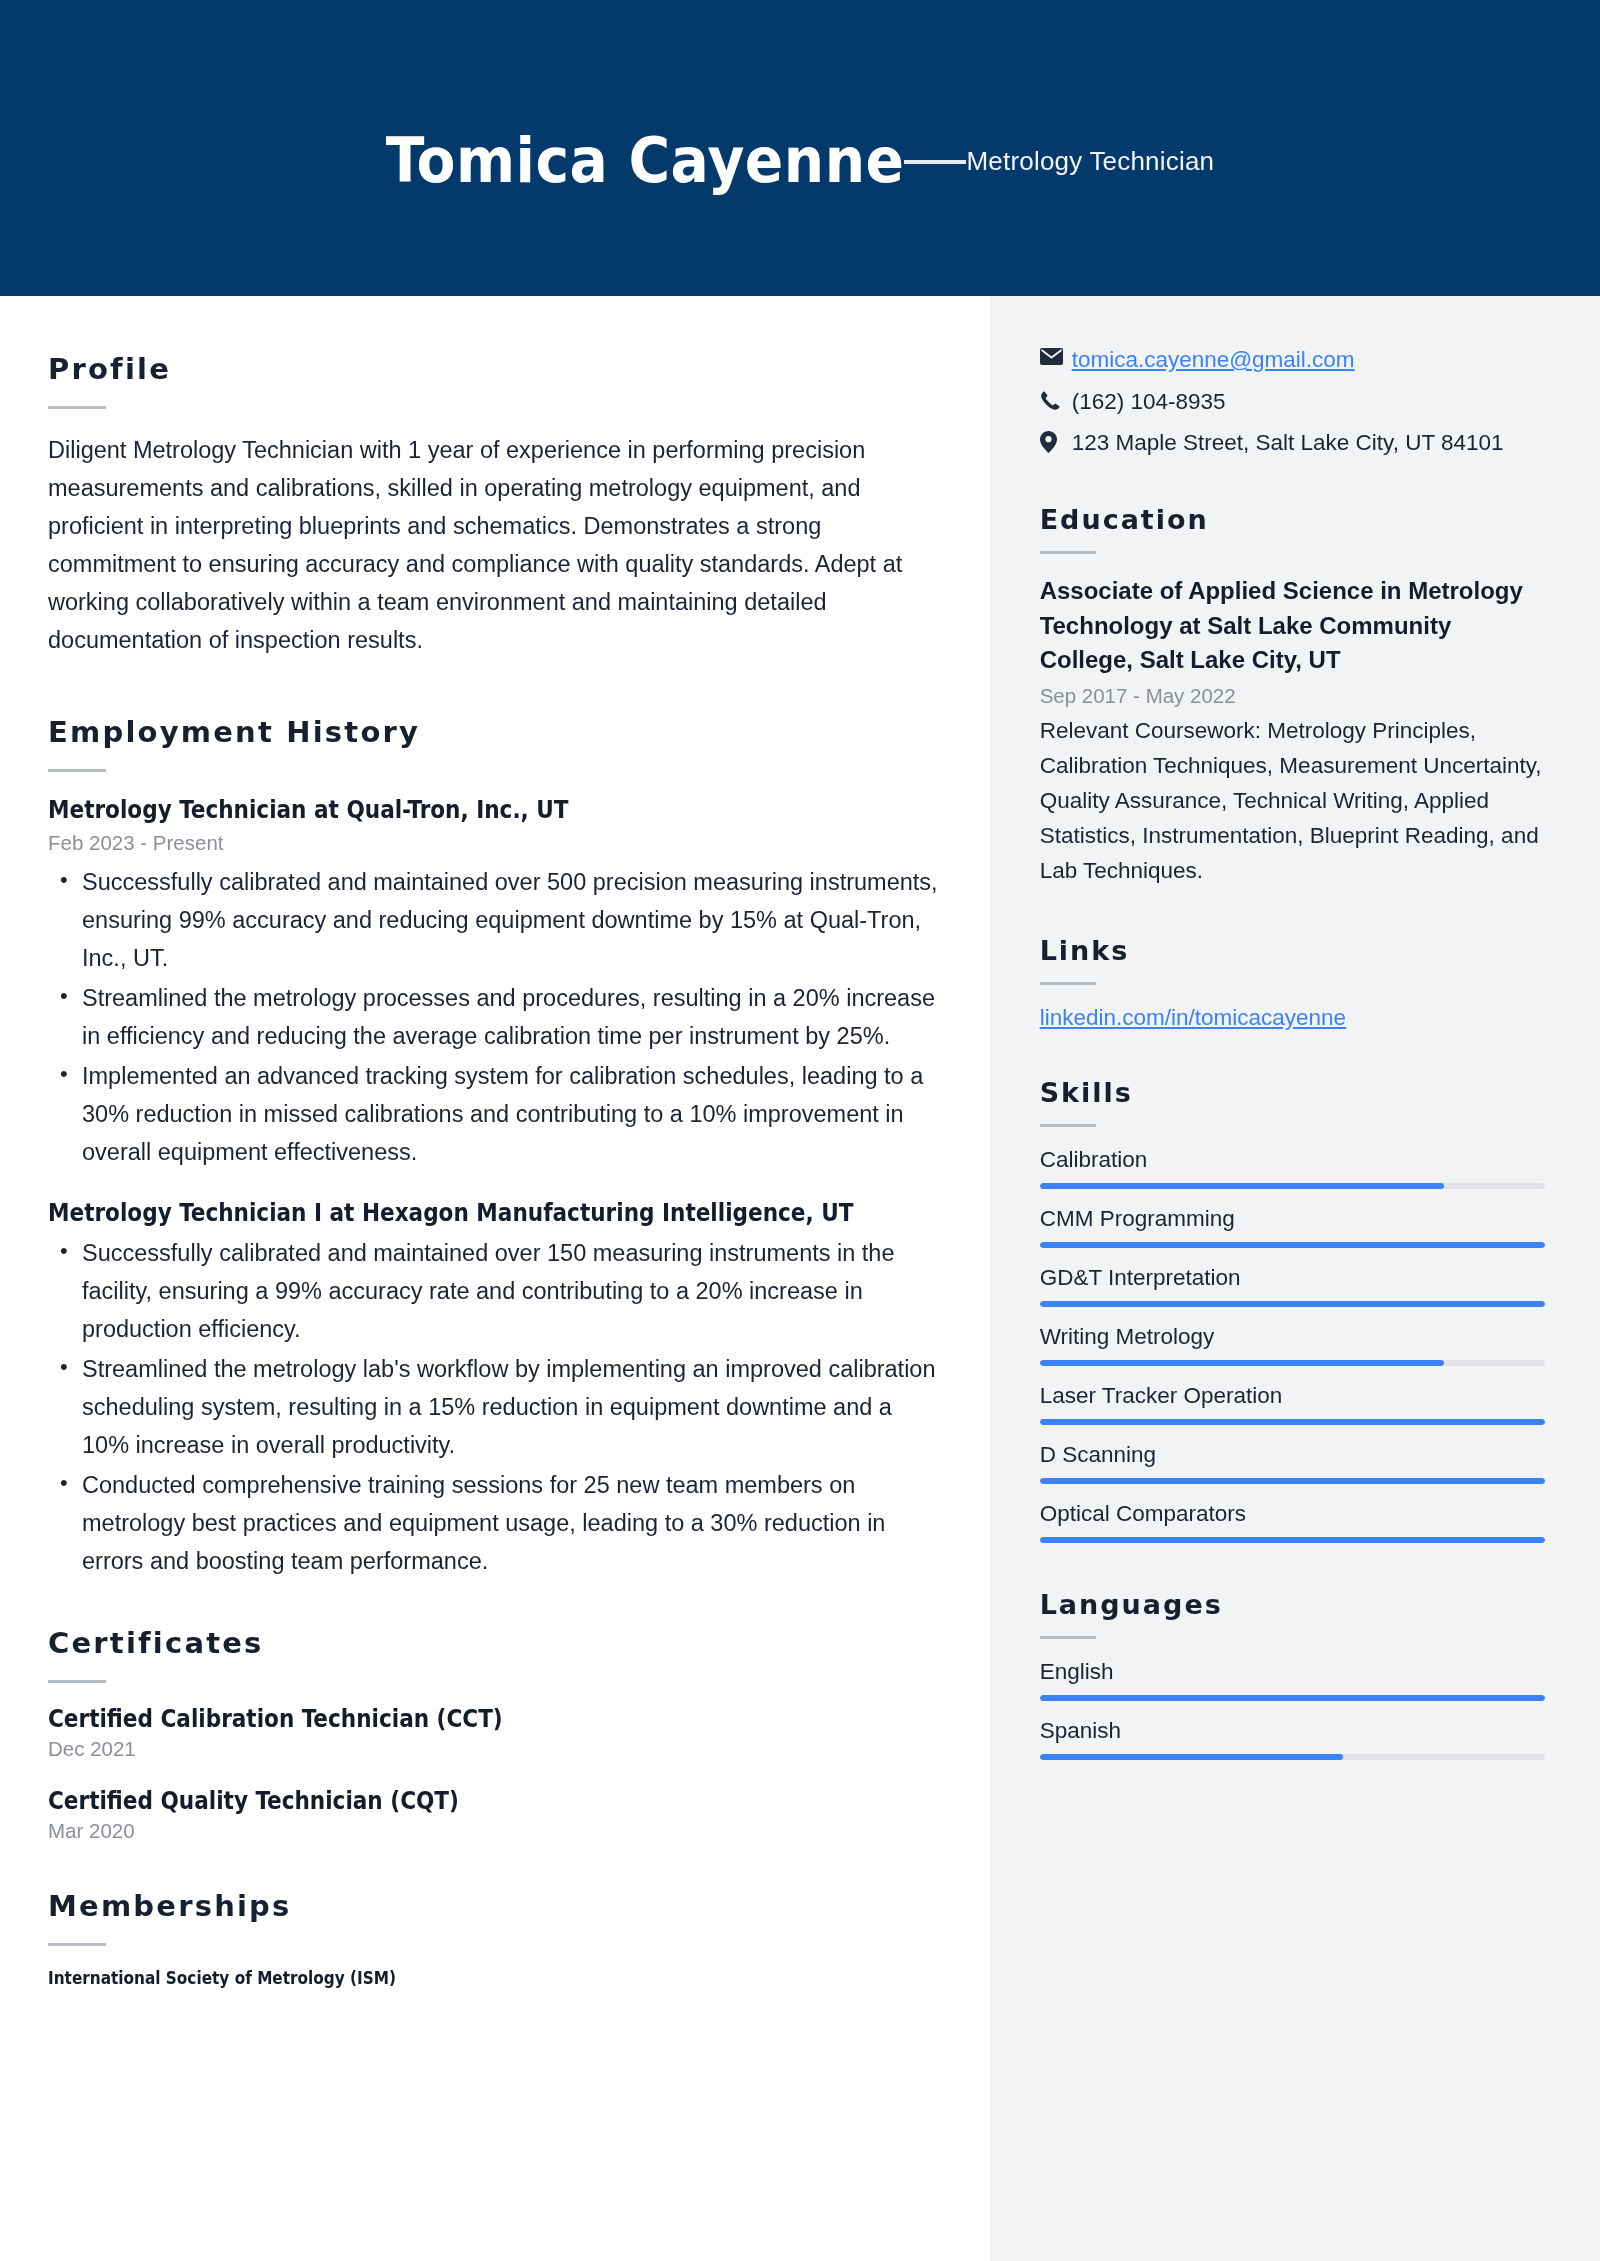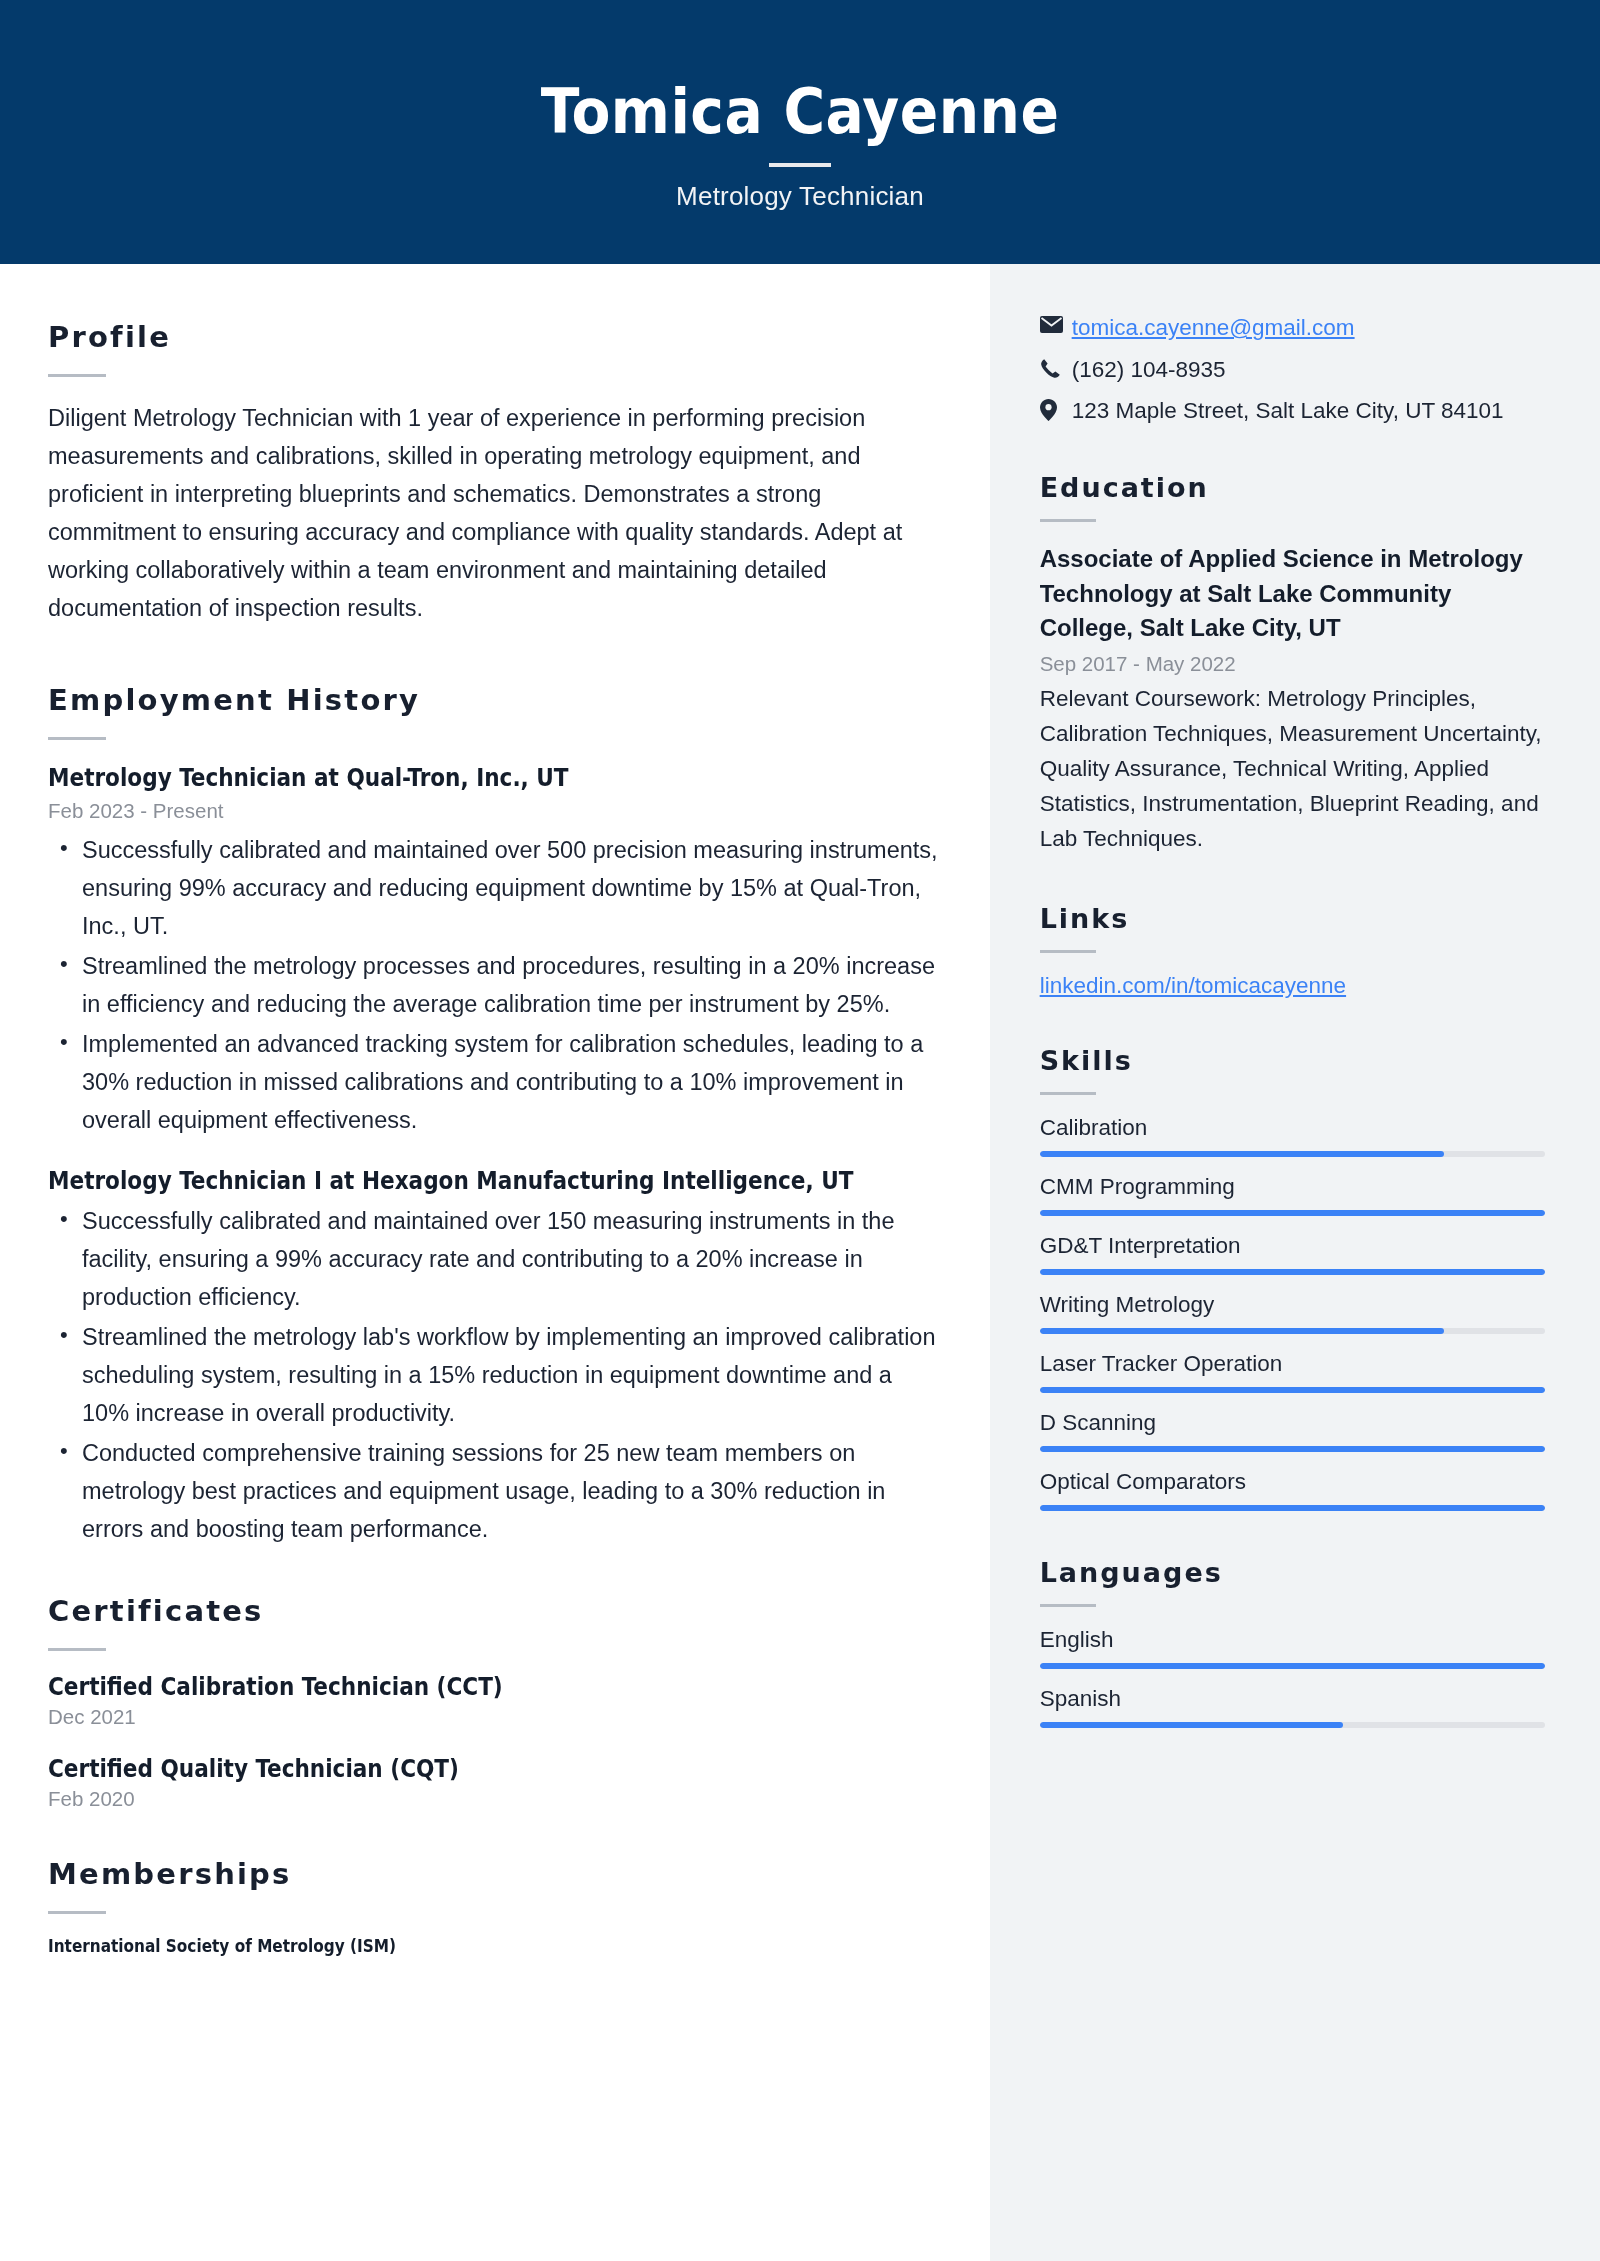--- a/index.html
+++ b/index.html
@@ -14,24 +14,24 @@
     color: #18202f;
     width: 1600px;
     min-height: 2261px;
     position: relative;
   }
 
   
   .header {
     background: #05386b;
     background: #043a6b;
-    height: 264px;
+    height: 296px;
     width: 100%;
     display: flex;
-    flex-direction: column;
+    flex-direction: row;
     align-items: center;
     justify-content: center;
     padding-top: 26px;
   }
   .header-name {
     font-size: 63px;
     font-weight: 700;
     color: #ffffff;
     letter-spacing: 0.5px;
     line-height: 1.08;
@@ -265,21 +265,21 @@
 
     <div class="sec-gap-sm">
       <div class="sec-title">Certificates</div>
       <div class="sec-rule"></div>
       <div class="cert">
         <div class="cert-title">Certified Calibration Technician (CCT)</div>
         <div class="cert-date">Dec 2021</div>
       </div>
       <div class="cert">
         <div class="cert-title">Certified Quality Technician (CQT)</div>
-        <div class="cert-date">Feb 2020</div>
+        <div class="cert-date">Mar 2020</div>
       </div>
     </div>
 
     <div class="sec-gap-sm">
       <div class="sec-title">Memberships</div>
       <div class="sec-rule"></div>
       <div class="mem-item">International Society of Metrology (ISM)</div>
     </div>
 
   </div>

